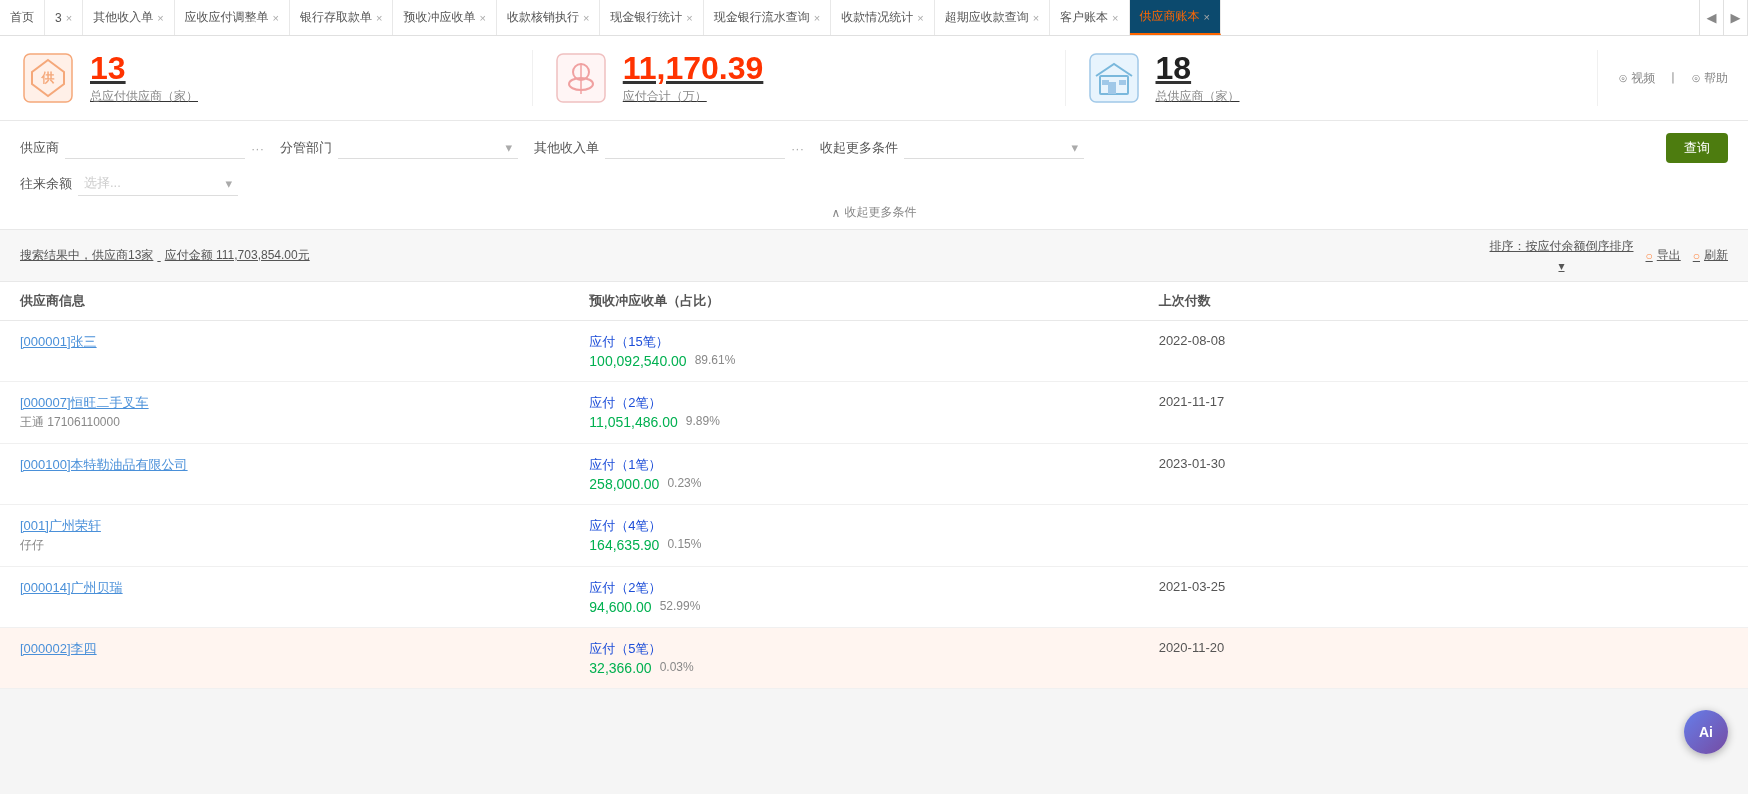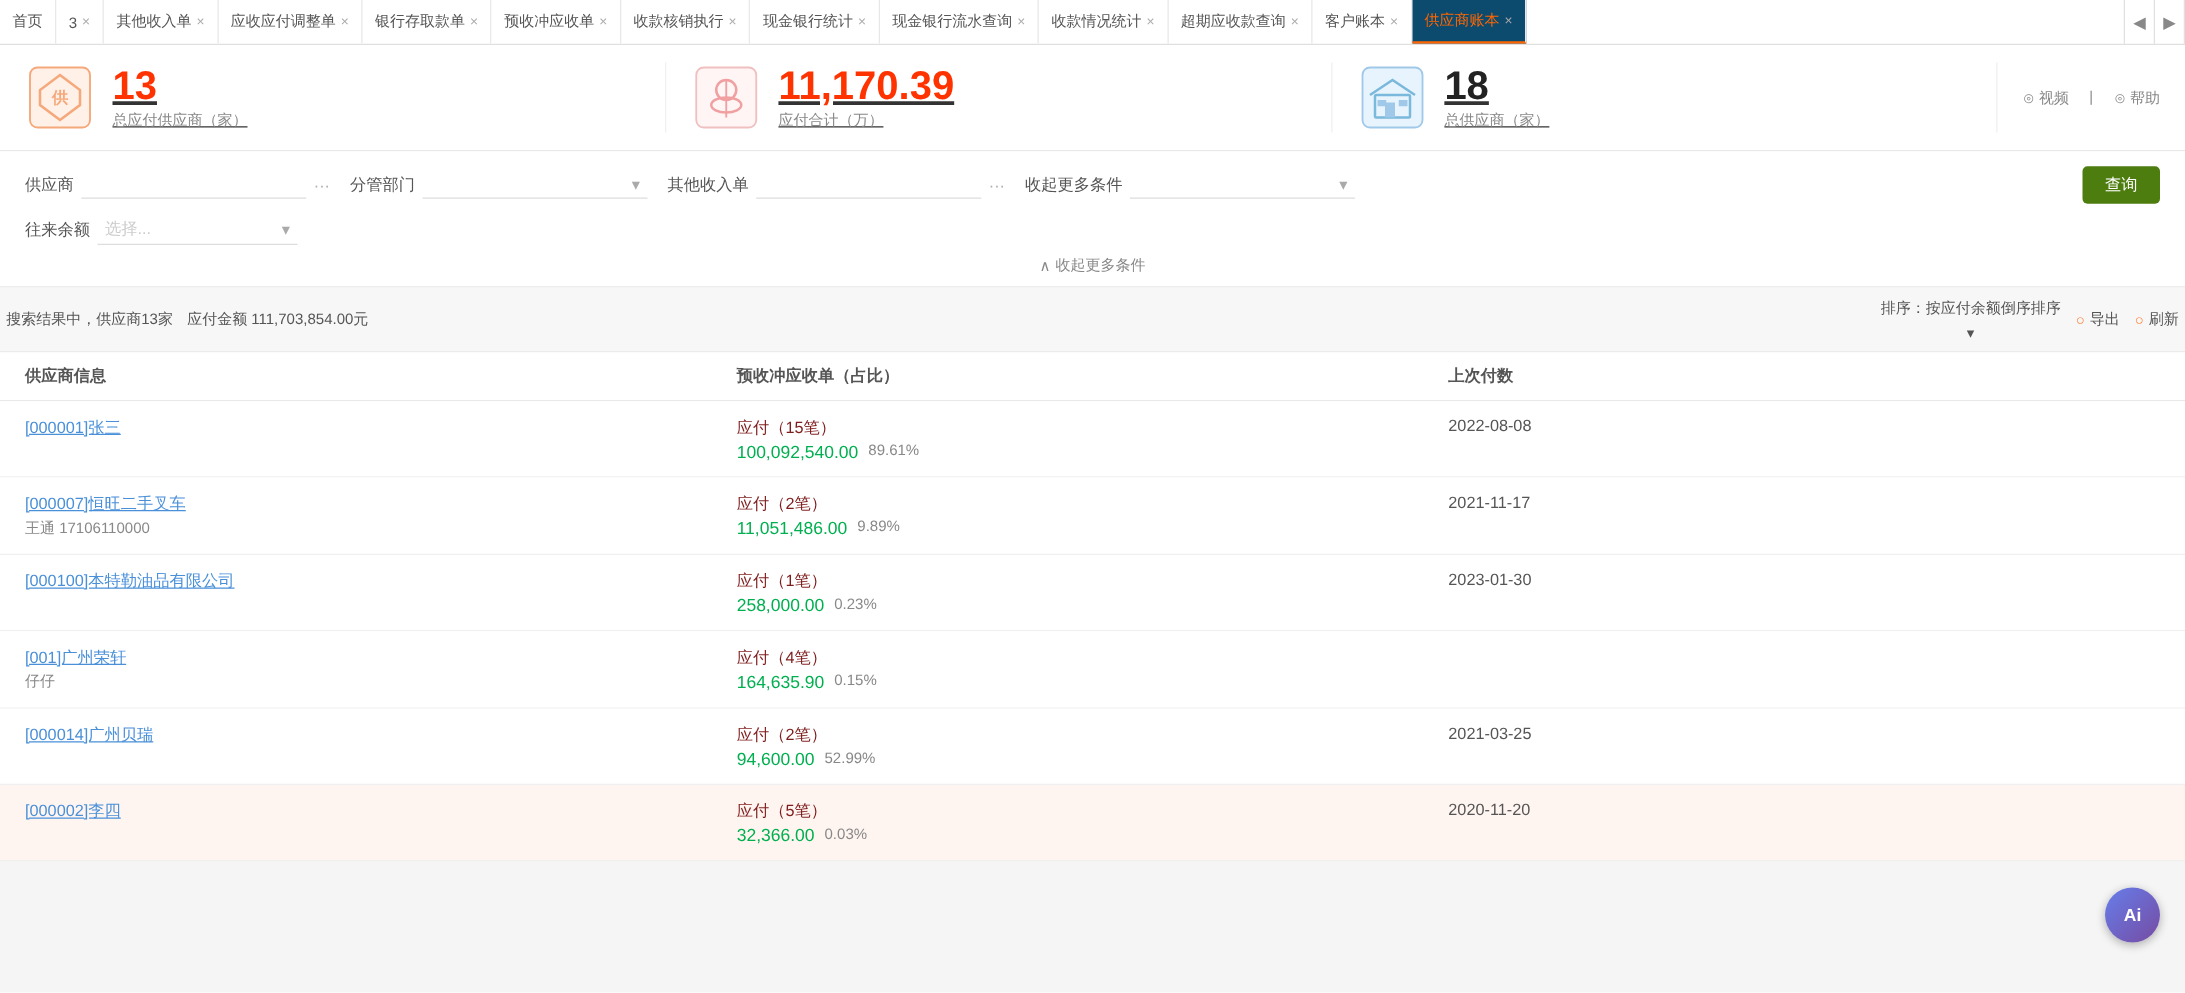--- a/index.html
+++ b/index.html
@@ -144,26 +144,27 @@
       color: #888;
       cursor: pointer;
       margin: 4px auto 0;
       width: fit-content;
     }
 
     
     .result-bar {
       background: #f7f7f7;
       border-bottom: 1px solid #e8e8e8;
-      padding: 8px 5px;
+      padding: 8px 20px;
       display: flex;
       align-items: center;
       font-size: 12px;
       color: #555;
       gap: 4px;
+      text-decoration: underline;
     }
     .result-bar .right-tools {
       margin-left: auto;
       display: flex;
       align-items: center;
       gap: 12px;
     }
     .sort-select {
       display: flex;
       align-items: center;
@@ -206,21 +207,21 @@
     }
     .table-row:nth-child(even) { }
     .table-row.highlighted { background: #fff5f0; }
     .supplier-link {
       color: #4a90d9;
       text-decoration: underline;
       cursor: pointer;
       font-size: 13px;
     }
     .supplier-sub { font-size: 12px; color: #888; margin-top: 2px; }
-    .payable-label { font-size: 13px; color: #7f1d1d; }
+    .payable-label { font-size: 13px; color: #1d4ed8; }
     .payable-amount { color: #00b050; font-size: 14px; font-weight: 500; margin-top: 2px; }
     .payable-pct { font-size: 12px; color: #888; margin-left: 8px; }
     .last-pay-date { font-size: 13px; color: #555; }
   </style>
 </head>
 <body>
 
 <div class="top-nav">
   <div class="nav-tab">
     <span>首页</span>

